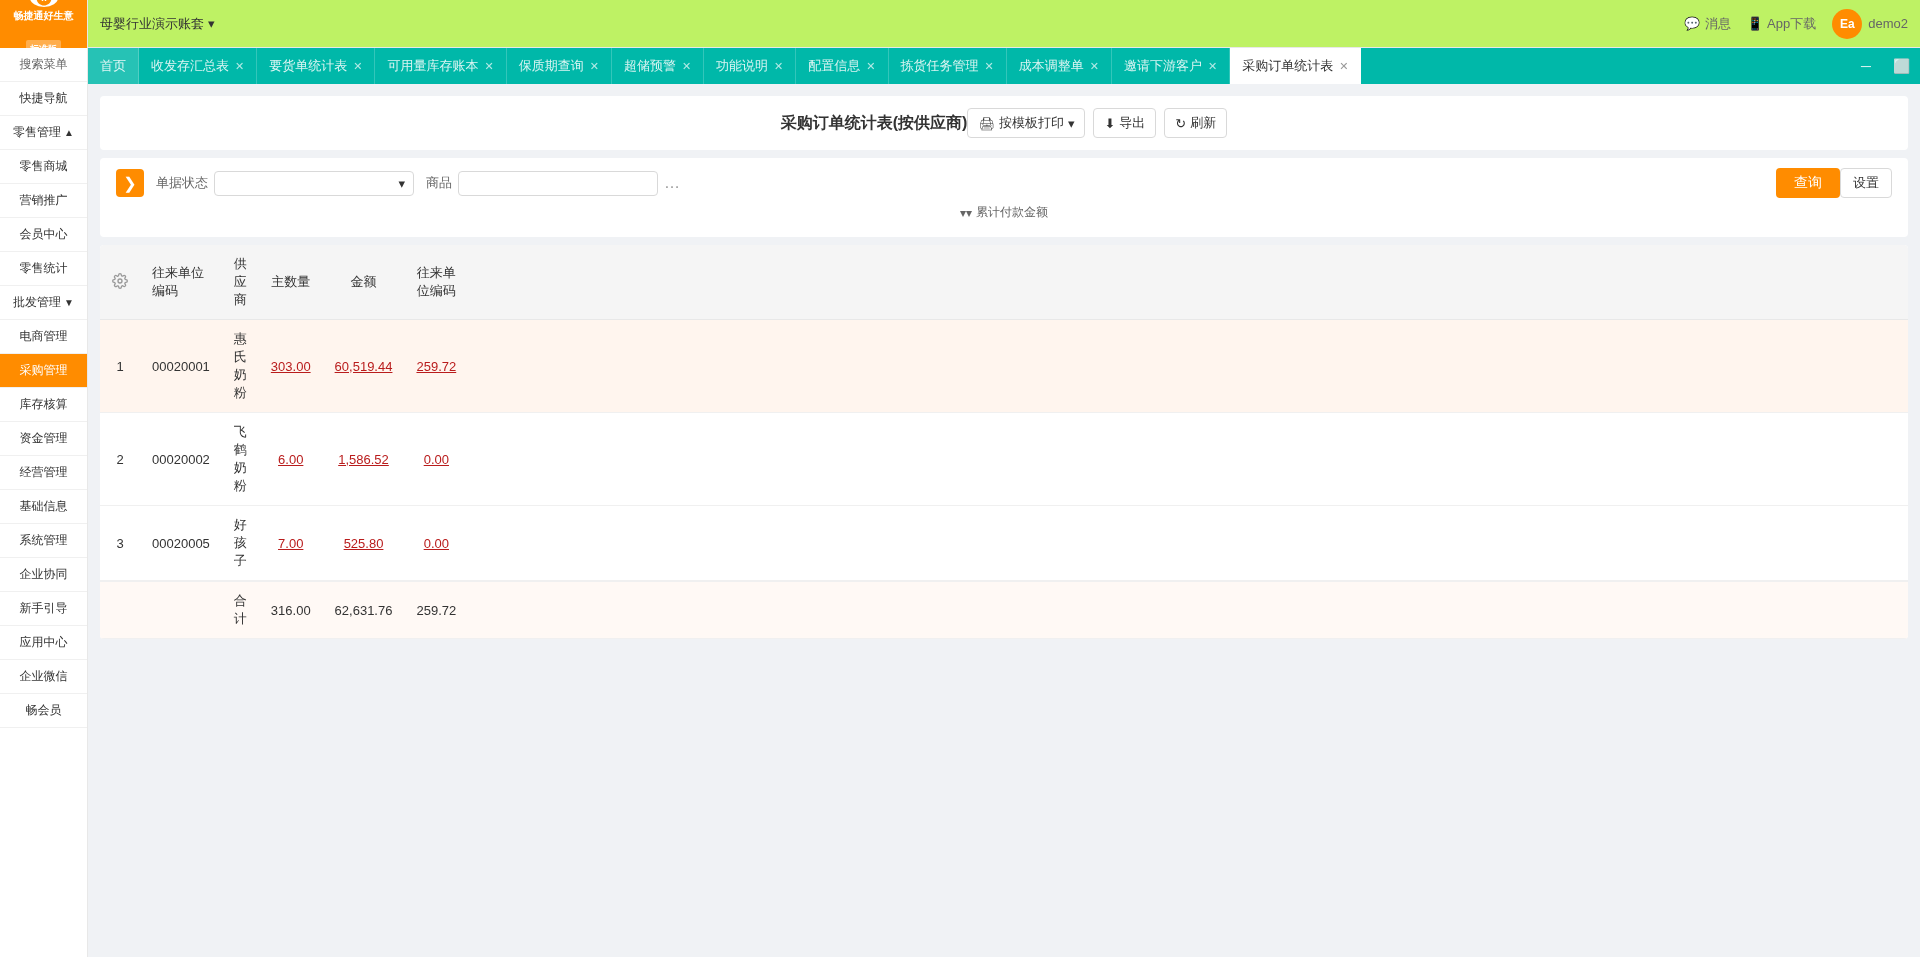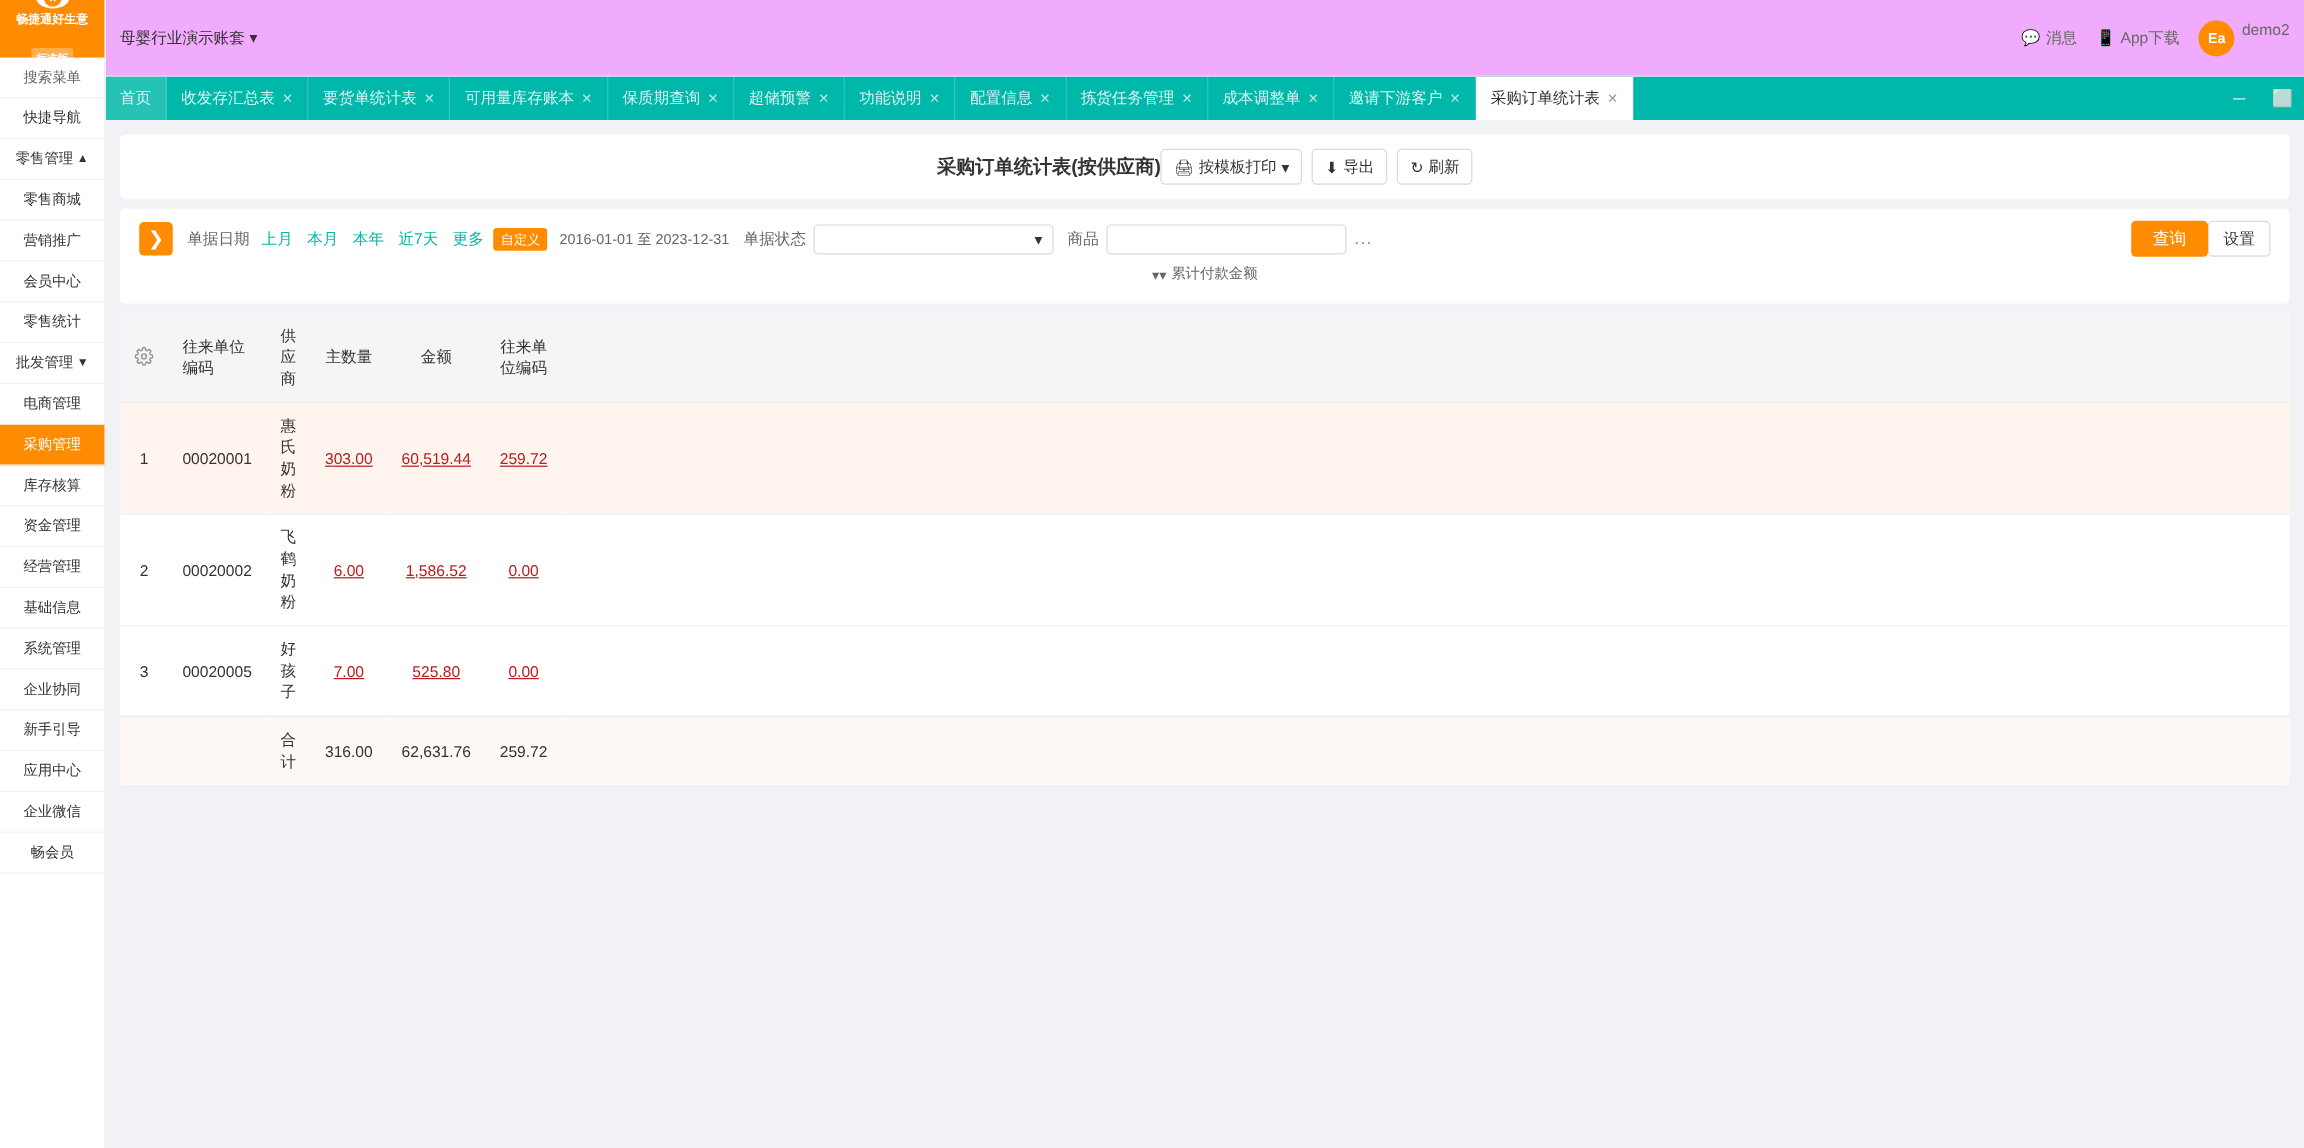--- a/index.html
+++ b/index.html
@@ -63,22 +63,22 @@
     
     .main-area {
       flex: 1;
       display: flex;
       flex-direction: column;
       overflow: hidden;
     }
 
     
     .top-bar {
-      height: 64px;
-      background: #f0abfc;
+      height: 48px;
+      background: #bef264;
       display: flex;
       align-items: center;
       justify-content: space-between;
       padding: 0 12px;
       border-bottom: 1px solid #e8e8e8;
       flex-shrink: 0;
     }
     .top-bar-left {
       display: flex;
       align-items: center;
@@ -492,21 +492,21 @@
     </div>
     <div class="top-bar-right">
       <div style="display:flex;align-items:center;gap:4px;cursor:pointer;">
         <span>💬</span>
         <span>消息</span>
       </div>
       <div style="display:flex;align-items:center;gap:4px;cursor:pointer;">
         <span>📱</span>
         <span>App下载</span>
       </div>
-      <div style="display:flex;align-items:flex-start;gap:6px;cursor:pointer;">
+      <div style="display:flex;align-items:center;gap:6px;cursor:pointer;">
         <div class="user-avatar">Ea</div>
         <span>demo2</span>
       </div>
     </div>
   </div>
 
   <div class="tab-bar">
     <div class="tab-item home">
       <span>首页</span>
     </div>
@@ -582,32 +582,20 @@
           <span>↻</span>
           <span>刷新</span>
         </button>
       </div>
     </div>
 
     <div class="filter-area">
       <div class="filter-row">
         <button class="filter-toggle-btn">❯</button>
 
-        <div class="filter-group">
-          <span class="filter-label">单据日期</span>
-          <div class="date-shortcuts">
-            <span class="date-shortcut">上月</span>
-            <span class="date-shortcut">本月</span>
-            <span class="date-shortcut">本年</span>
-            <span class="date-shortcut">近7天</span>
-            <span class="date-shortcut">更多</span>
-            <span class="date-badge">自定义</span>
-          </div>
-          <span class="date-range">2016-01-01 至 2023-12-31</span>
-        </div>
 
         <div class="filter-group">
           <span class="filter-label">单据状态</span>
           <div class="filter-select" style="min-width:200px;">
             <span></span>
             <span>▾</span>
           </div>
         </div>
 
         <div class="filter-group">

